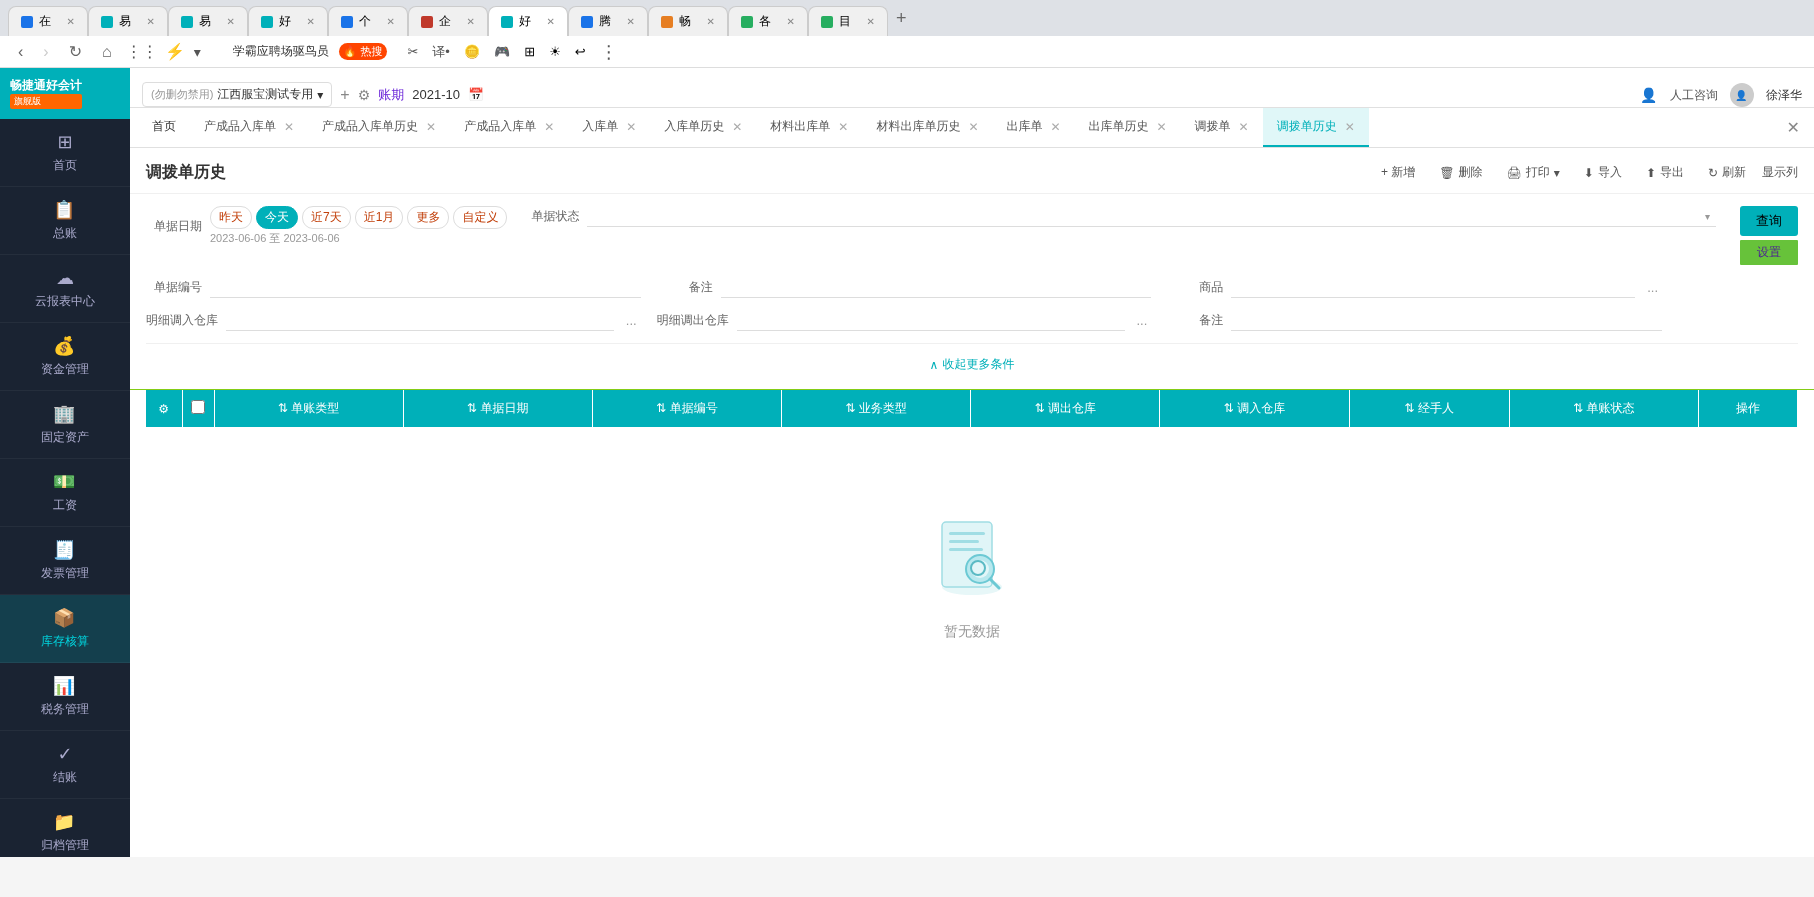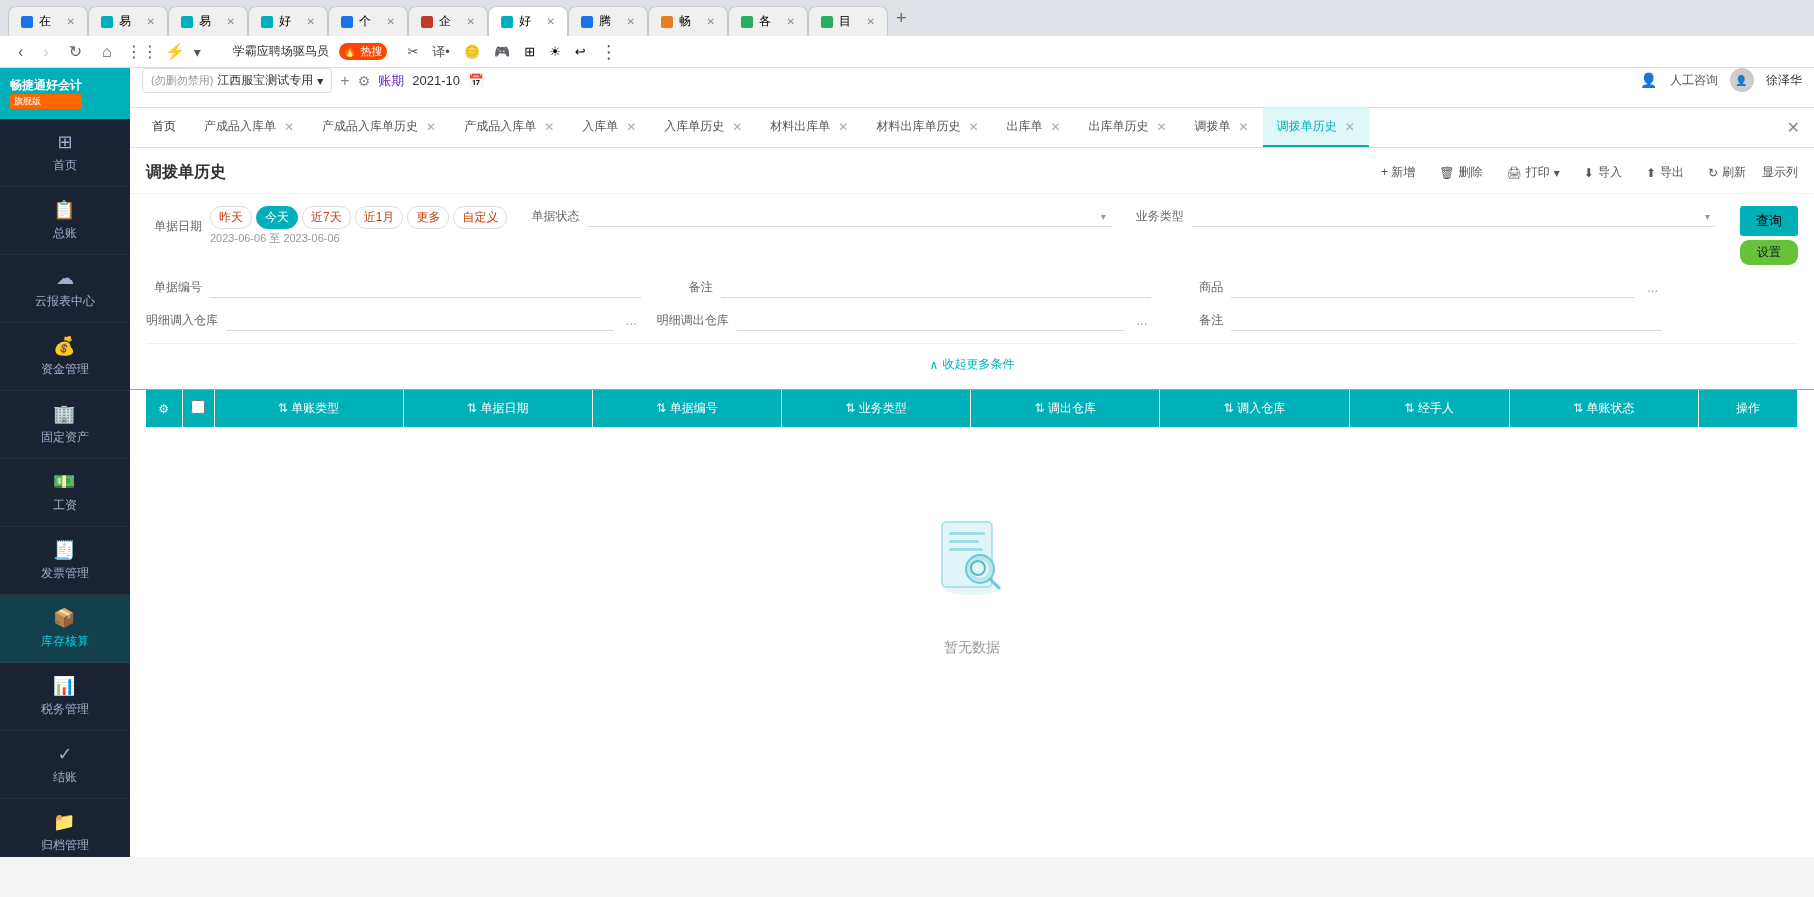--- a/index.html
+++ b/index.html
@@ -19,21 +19,21 @@
     
     .sidebar { width: 130px; background: #1a2332; color: #fff; display: flex; flex-direction: column; overflow-y: auto; flex-shrink: 0; }
     .sidebar-logo { background: #00b0b9; padding: 10px; display: flex; align-items: center; gap: 6px; }
     .sidebar-logo-text { font-size: 12px; color: #fff; line-height: 1.3; font-weight: bold; }
     .sidebar-logo-badge { background: #ff6600; color: #fff; font-size: 9px; padding: 1px 4px; border-radius: 2px; }
     .sidebar-item { display: flex; flex-direction: column; align-items: center; padding: 12px 0; cursor: pointer; color: #aac; font-size: 12px; gap: 4px; border-bottom: 1px solid rgba(255,255,255,0.05); }
     .sidebar-item.active { background: rgba(0,176,185,0.2); color: #00d4de; }
     .sidebar-icon { font-size: 18px; }
 
     
-    .top-bar { background: #fff; height: 40px; display: flex; align-items: flex-start; padding: 0 12px; gap: 12px; border-bottom: 1px solid #e0e0e0; justify-content: space-between; }
+    .top-bar { background: #fff; height: 40px; display: flex; align-items: flex-end; padding: 0 12px; gap: 12px; border-bottom: 1px solid #e0e0e0; justify-content: space-between; }
     .top-bar-left { display: flex; align-items: center; gap: 8px; }
     .company-selector { display: flex; align-items: center; gap: 4px; font-size: 12px; color: #333; cursor: pointer; border: 1px solid #ddd; border-radius: 4px; padding: 3px 8px; }
     .top-bar-right { display: flex; align-items: center; gap: 12px; font-size: 12px; color: #555; }
 
     
     .tab-bar { background: #fff; border-bottom: 1px solid #e0e0e0; display: flex; align-items: center; overflow-x: auto; padding: 0 8px; }
     .nav-tab { padding: 10px 14px; font-size: 12px; color: #555; cursor: pointer; white-space: nowrap; border-bottom: 2px solid transparent; display: flex; align-items: center; gap: 4px; }
     .nav-tab.active { color: #00b0b9; background: #e0f7f8; border-bottom: 2px solid #00b0b9; }
     .nav-tab.first { color: #333; font-weight: normal; }
 
@@ -57,36 +57,36 @@
     .date-range { font-size: 11px; color: #999; margin-top: 2px; }
     .filter-select { border: none; border-bottom: 1px solid #ddd; outline: none; padding: 3px 24px 3px 6px; font-size: 12px; flex: 1; background: #fff; appearance: none; cursor: pointer; position: relative; }
     .filter-select-wrap { position: relative; flex: 1; display: flex; align-items: center; }
     .filter-select-wrap::after { content: '▾'; position: absolute; right: 6px; color: #999; font-size: 10px; pointer-events: none; }
     .collapse-btn { display: flex; align-items: center; justify-content: center; gap: 4px; font-size: 12px; color: #00b0b9; cursor: pointer; padding: 4px 0; }
     .filter-dots { color: #999; cursor: pointer; padding: 0 4px; }
 
     
     .query-btn-group { display: flex; flex-direction: column; gap: 4px; margin-left: 8px; }
     .btn-query { background: #00b0b9; color: #000000; border: none; border-radius: 3px; padding: 6px 16px; font-size: 13px; cursor: pointer; }
-    .btn-setting { background: #67c23a; color: #0f172a; border: none; border-radius: 9px; padding: 4px 12px; font-size: 12px; cursor: pointer; }
+    .btn-setting { background: #67c23a; color: #4c1d95; border: none; border-radius: 1px; padding: 4px 12px; font-size: 12px; cursor: pointer; }
 
     
     .table-container { padding: 0 16px; }
     .data-table { width: 100%; border-collapse: collapse; font-size: 12px; }
     .data-table thead { background: #00b0b9; color: #fff; }
     .data-table thead th { padding: 10px 8px; text-align: center; font-weight: normal; white-space: nowrap; border-right: 1px solid rgba(255,255,255,0.2); position: relative; cursor: pointer; }
     .th-gear { background: #00b0b9; width: 36px; }
     .th-check { background: #00b0b9; width: 32px; }
     .th-action { background: #00b0b9; }
     .checkbox { width: 14px; height: 14px; cursor: pointer; }
 
     
     .empty-state { display: flex; flex-direction: column; align-items: center; justify-content: center; padding: 80px 0; }
     .empty-icon { width: 100px; height: 100px; margin-bottom: 16px; }
-    .empty-text { font-size: 14px; color: #999; margin-top: 16px; }
+    .empty-text { font-size: 14px; color: #999; }
 
     
     .tab-bar::-webkit-scrollbar { height: 4px; }
     .tab-bar::-webkit-scrollbar-thumb { background: #ccc; }
 
     .close-page-btn { color: #aaa; margin-left: 4px; font-size: 12px; cursor: pointer; }
 
     .top-main-wrap { display: flex; flex-direction: column; flex: 1; overflow: hidden; }
   </style>
 </head>
@@ -358,28 +358,20 @@
           <div class="filter-item" style="flex:2">
             <span class="filter-label">单据状态</span>
             <div class="filter-select-wrap">
               <select class="filter-select">
                 <option value=""></option>
                 <option value="draft">草稿</option>
                 <option value="posted">已审核</option>
               </select>
             </div>
           </div>
-          <div class="filter-item" style="flex:2">
-            <span class="filter-label">业务类型</span>
-            <div class="filter-select-wrap">
-              <select class="filter-select">
-                <option value=""></option>
-              </select>
-            </div>
-          </div>
           <div class="query-btn-group">
             <button class="btn-query">查询</button>
             <button class="btn-setting">设置</button>
           </div>
         </div>
 
         <div class="filter-row">
           <div class="filter-item" style="flex:2">
             <span class="filter-label">单据编号</span>
             <input class="filter-input" type="text" style="">

